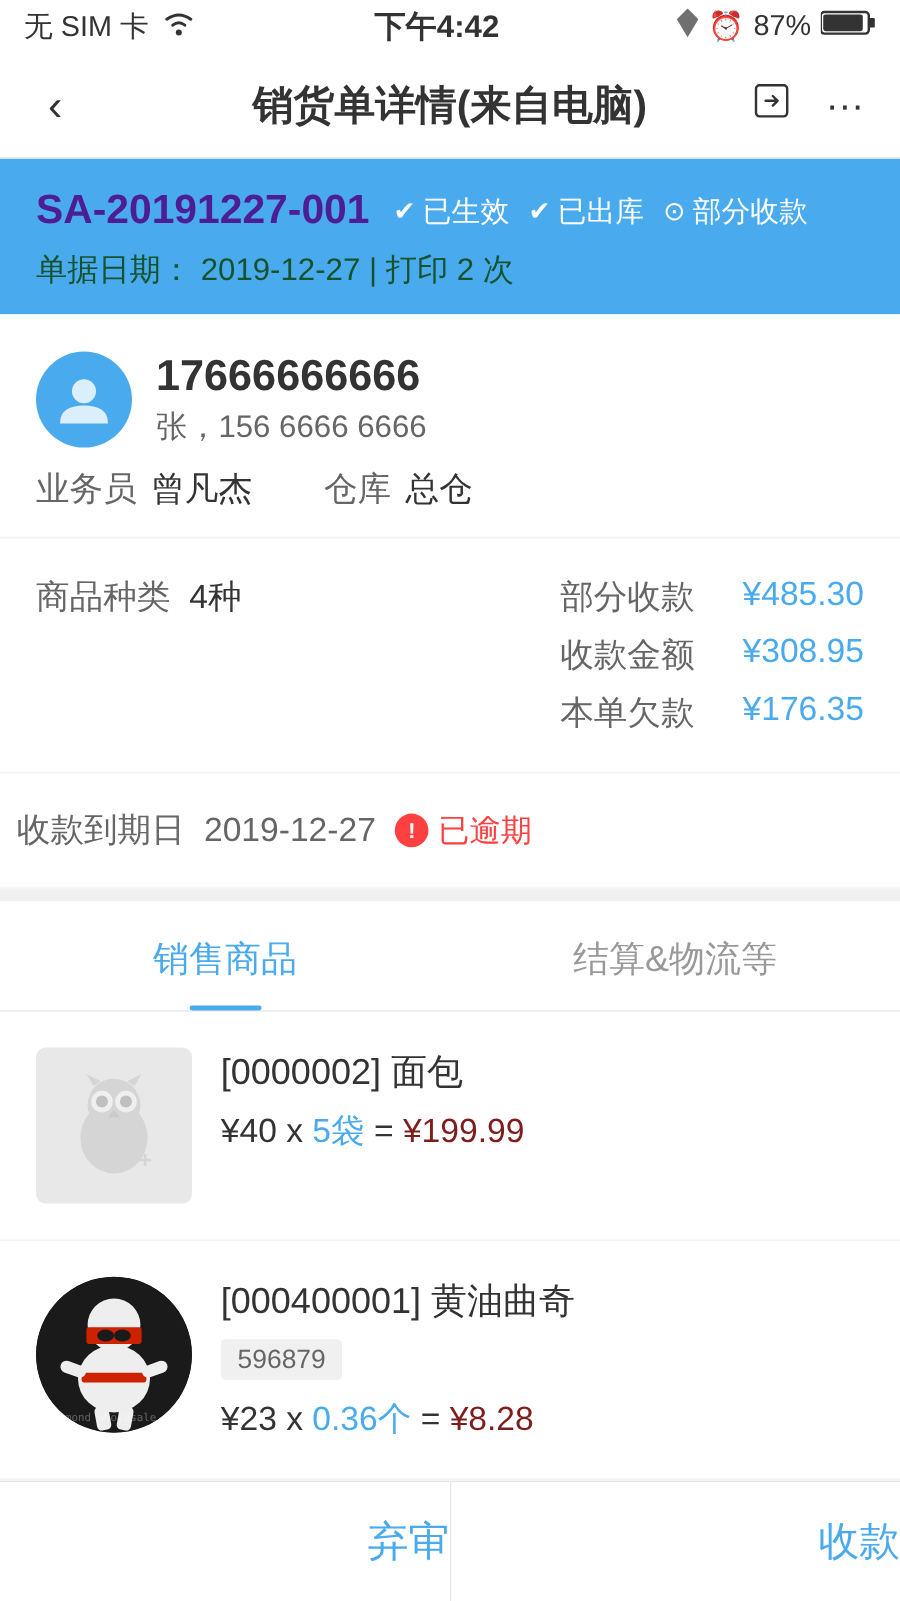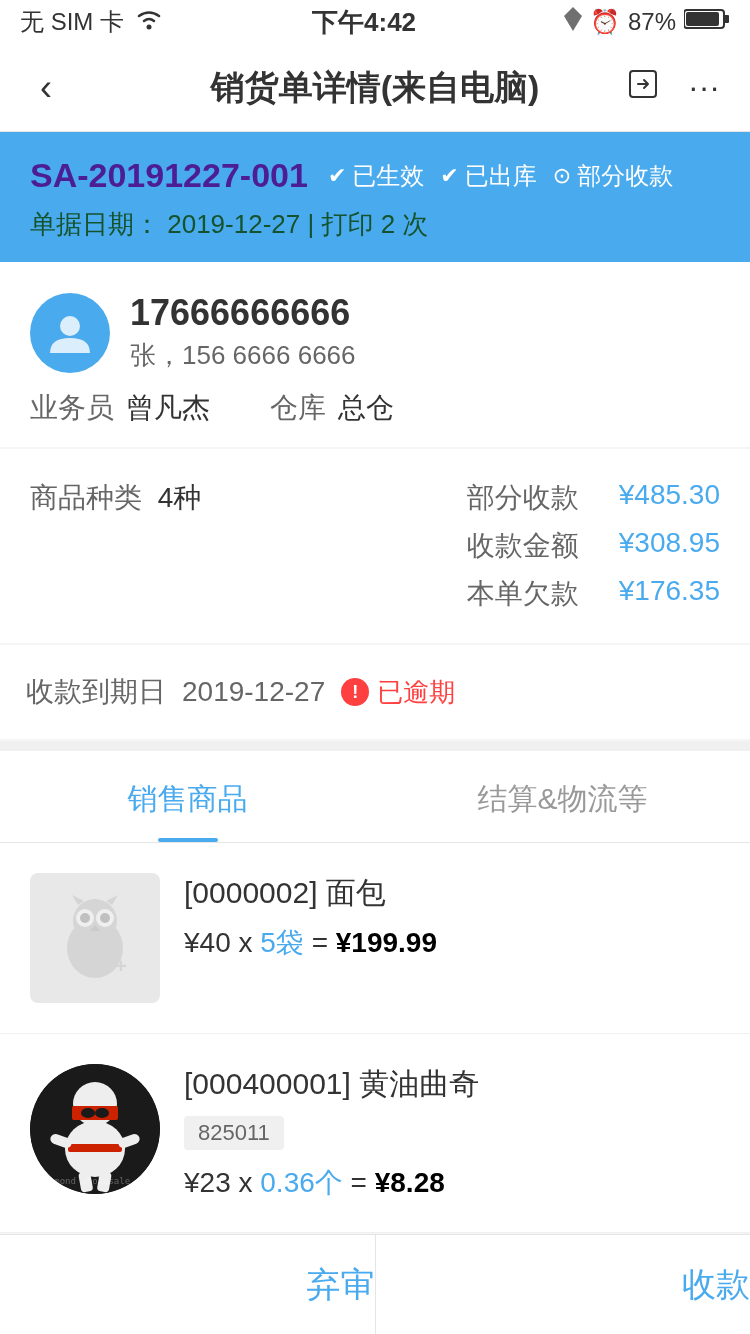--- a/index.html
+++ b/index.html
@@ -159,21 +159,21 @@
     .stats-left { font-size: 28px; color: #666; }
     .stats-count { color: #333; font-weight: 500; margin-left: 8px; }
     .stats-right { display: flex; flex-direction: column; gap: 10px; text-align: right; }
     .stat-row { display: flex; justify-content: space-between; gap: 40px; font-size: 28px; }
     .stat-label { color: #666; }
     .stat-value { color: #4AAAEE; font-weight: 500; }
 
     
     .due-section {
       background: #fff;
-      padding: 28px 26px;
+      padding: 28px 14px;
       margin-bottom: 2px;
       display: flex;
       align-items: center;
       gap: 16px;
       font-size: 28px;
       color: #666;
     }
     .overdue-badge {
       display: flex;
       align-items: center;
@@ -263,21 +263,21 @@
       display: inline-block;
       background: #f0f0f0;
       color: #666;
       font-size: 22px;
       padding: 4px 14px;
       border-radius: 4px;
       margin-bottom: 14px;
     }
     .product-price { font-size: 28px; color: #333; }
     .product-qty { color: #4AAAEE; }
-    .product-total { color: #000000; font-weight: 700; }
+    .product-total { color: #7f1d1d; font-weight: 400; }
 
     
     .bottom-bar {
       position: fixed;
       bottom: 0;
       width: 750px;
       height: 100px;
       background: #fff;
       border-top: 1px solid #e5e5e5;
       display: flex;
@@ -495,21 +495,21 @@
         <rect x="88" y="72" width="22" height="10" rx="5" fill="#eee" transform="rotate(-20, 99, 77)"></rect>
 
         <text x="8" y="120" font-size="9" fill="rgba(255,255,255,0.3)" font-family="monospace">diamond wholesale</text>
       </svg>
     </div>
     <div class="product-info">
       <div class="product-name">
         <span>[000400001]</span>
         <span>黄油曲奇</span>
       </div>
-      <div class="product-tag">825011</div>
+      <div class="product-tag">596879</div>
       <div class="product-price">
         <span>¥23</span>
         <span> x </span>
         <span class="product-qty">0.36个</span>
         <span> = </span>
         <span class="product-total">¥8.28</span>
       </div>
     </div>
   </div>
 </div>

